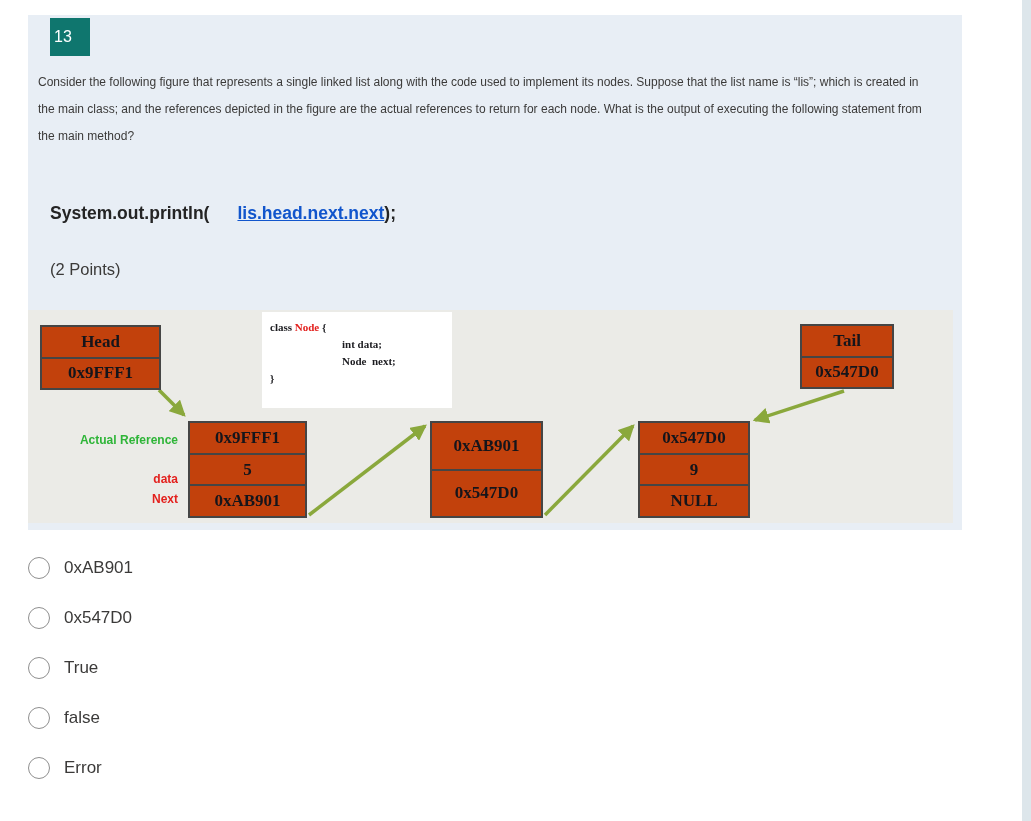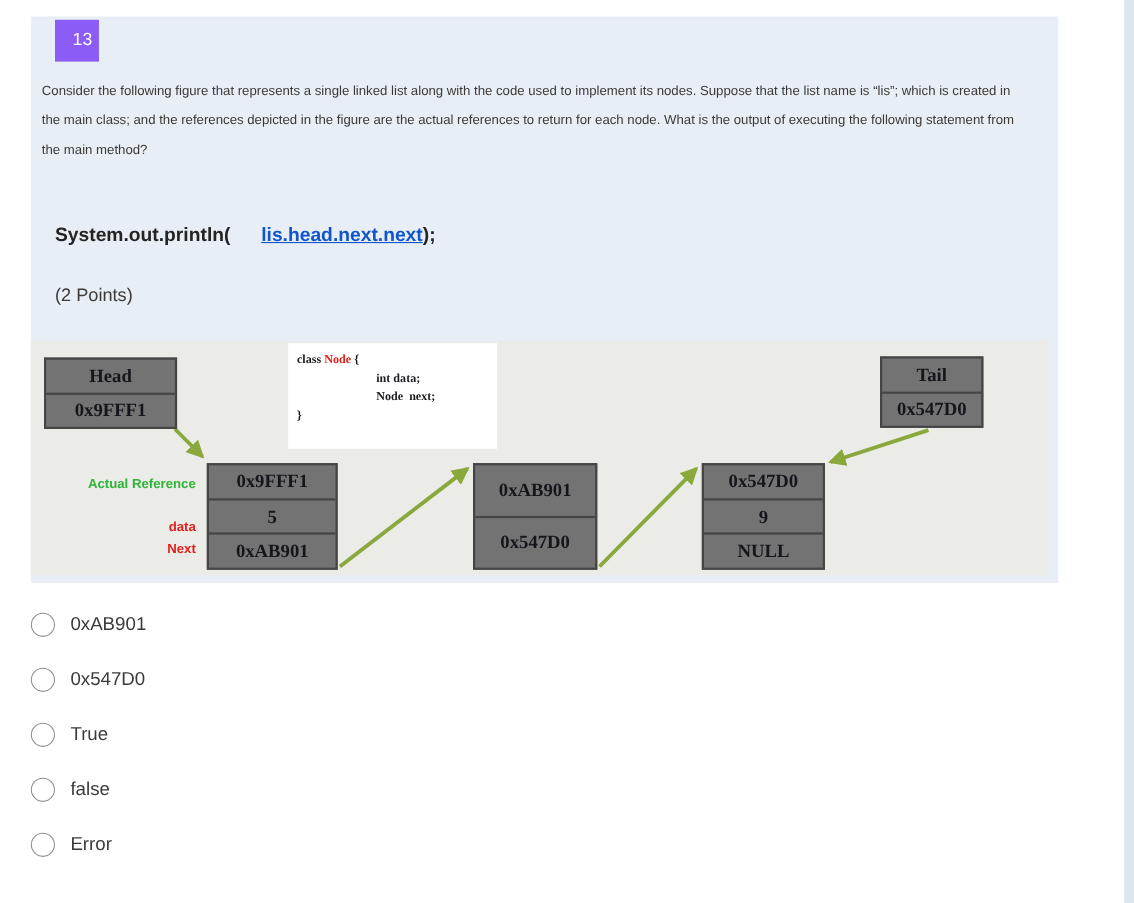--- a/index.html
+++ b/index.html
@@ -13,24 +13,24 @@
 
   
   .panel {
     position:absolute; left:28px; top:15px;
     width:934px; height:515px;
     background:#e8eef5;
   }
   .badge {
     position:absolute; left:22px; top:3px;
     width:40px; height:38px;
-    background:#8b5cf6;
+    background:#0f766e;
     color:#ffffff;
     font-size:16px; line-height:38px;
-    padding-left:16px;
+    padding-left:4px;
     box-sizing:border-box;
   }
   .qtext {
     position:absolute; left:10px; top:54px;
     width:892px;
     margin:0;
     font-size:12px; line-height:27px;
     color:#3b3a39;
   }
   .statement {
@@ -55,21 +55,21 @@
   
   .figure {
     position:absolute; left:0; top:295px;
     width:925px; height:213px;
     background:#ebebe7;
   }
   .arrows { position:absolute; left:0; top:0; width:925px; height:213px; }
 
   .vbox {
     position:absolute;
-    background:#737373;
+    background:#c2410c;
     border:2px solid #454545;
     box-sizing:border-box;
     display:flex; flex-direction:column;
     font-family:"Liberation Serif", serif;
     font-weight:bold;
     color:#15151b;
     text-align:center;
   }
   .vrow {
     flex:1;

